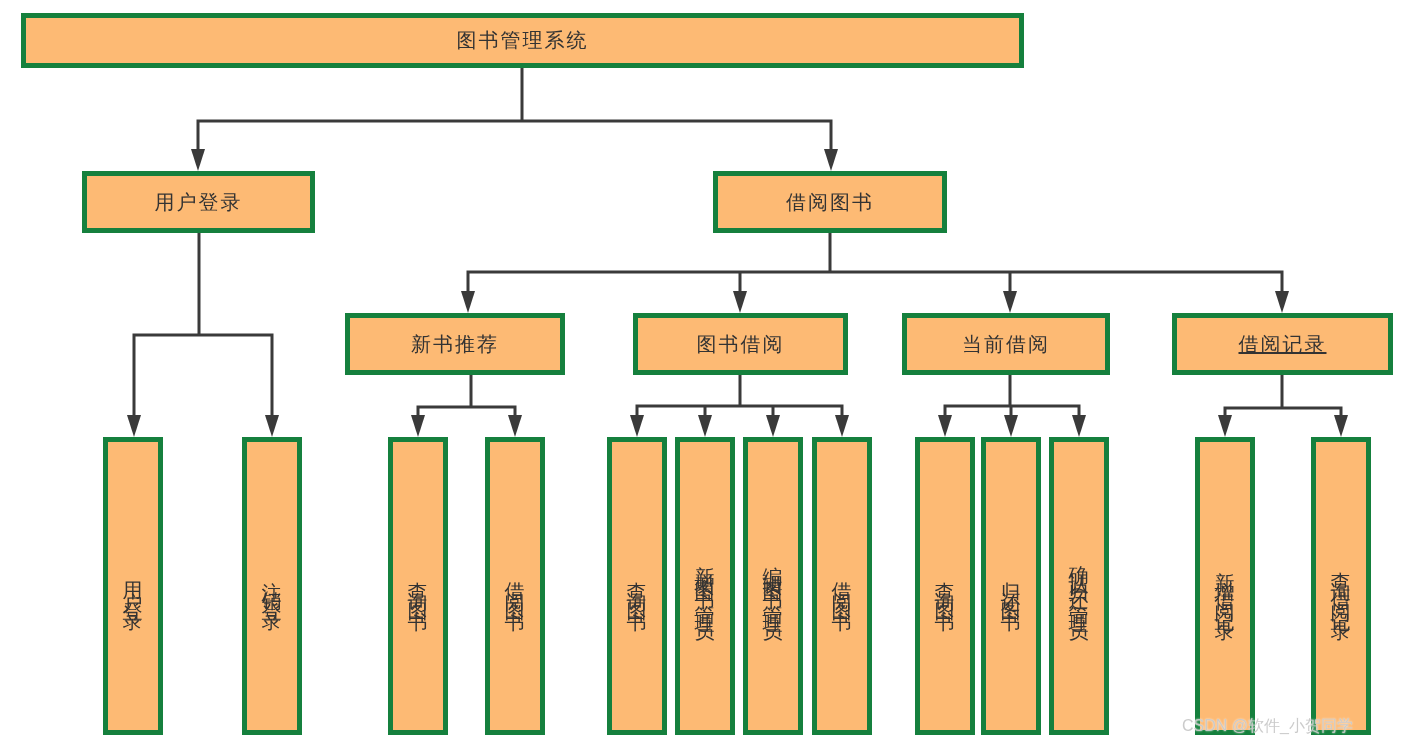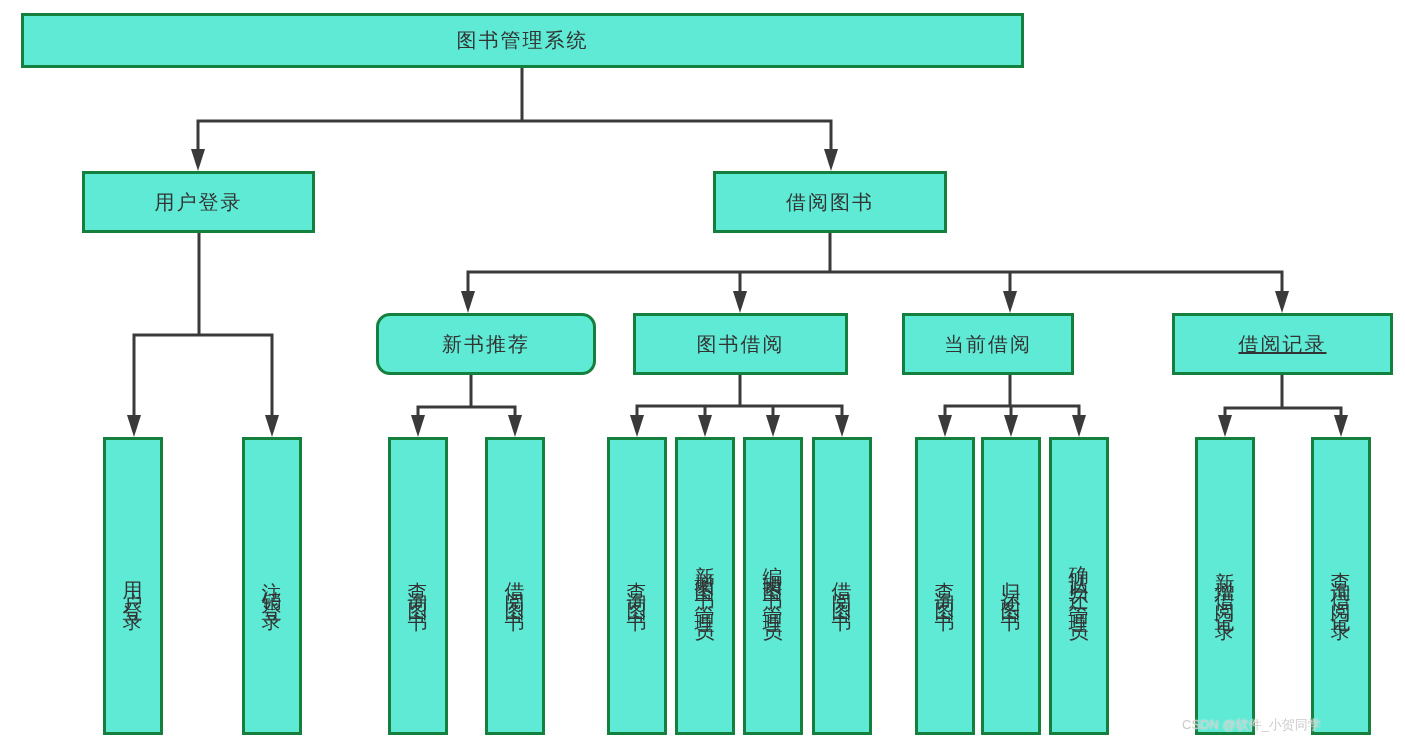--- a/index.html
+++ b/index.html
@@ -9,56 +9,56 @@
     width:1405px;height:747px;
     background:#ffffff;
     overflow:hidden;
   }
   svg.connectors{
     position:absolute;left:0;top:0;z-index:1;
   }
   .node{
     position:absolute;
     box-sizing:border-box;
-    border:3px solid #15803d;
-    background:#5eead4;
+    border:5px solid #15803d;
+    background:#fdba74;
     display:flex;align-items:center;justify-content:center;
     z-index:2;
     color:#333333;
   }
   .hlabel{
     font-size:20px;
     letter-spacing:2px;
     color:#333333;
     white-space:nowrap;
   }
   .root{left:21px;top:13px;width:1003px;height:55px;}
   .lvl2{top:171px;height:62px;}
   .n-user-login{left:82px;width:233px;}
   .n-book-mgmt{left:713px;width:234px;}
   .lvl3{top:313px;height:62px;}
-  .n-new-book{left:376px;width:220px;border-radius:14px;}
+  .n-new-book{left:345px;width:220px;}
   .n-book-borrow{left:633px;width:215px;}
-  .n-current{left:902px;width:172px;}
+  .n-current{left:902px;width:208px;}
   .n-records{left:1172px;width:221px;text-decoration:underline;}
   .leaf{top:437px;width:60px;height:298px;}
   .vt{
     writing-mode:vertical-rl;
     text-orientation:mixed;
     font-size:20px;
     letter-spacing:10px;
     color:#333333;
     line-height:1;
   }
   .vt-tight{letter-spacing:8px;}
   .watermark{
     position:absolute;
     left:1182px;top:716px;
     z-index:5;
-    font-size:13px;
+    font-size:16px;
     color:rgba(200,200,200,0.95);
     text-shadow:0 0 2px rgba(255,255,255,0.9);
     white-space:nowrap;
     text-align:center;
   }
 </style>
 </head>
 <body>
 
 <div class="canvas">

